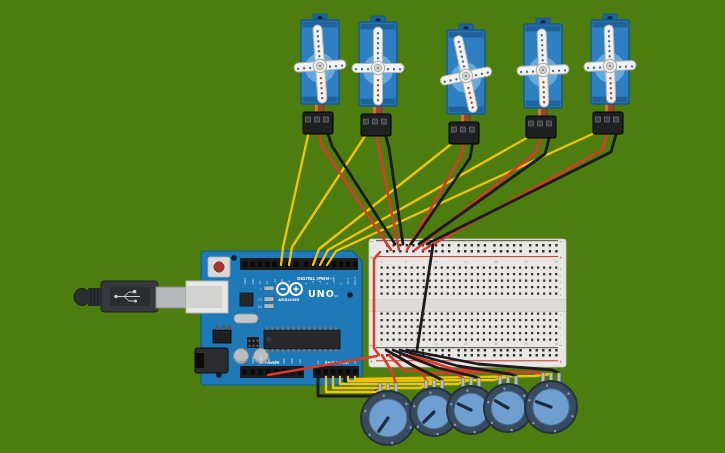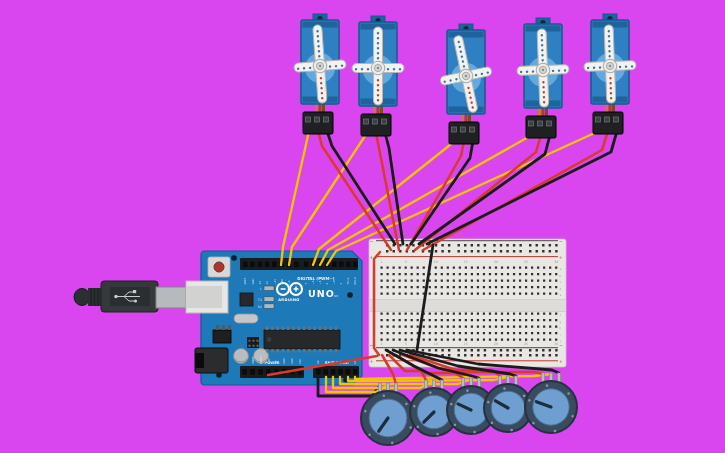--- a/index.html
+++ b/index.html
@@ -1,16 +1,16 @@
 <!DOCTYPE html>
 <html><head>
 <meta charset="utf-8">
 <style>
   html,body{margin:0;padding:0;background:#000;}
-  #stage{position:relative;width:725px;height:453px;background:#d946ef;overflow:hidden;}
+  #stage{position:relative;width:725px;height:453px;background:#4d7c0f;overflow:hidden;}
   svg{display:block;}
   svg text{font-family:"DejaVu Sans","Liberation Sans",sans-serif;}
 </style>
 </head>
 <body>
 
 <div id="stage">
 <svg id="scene" width="725" height="453" viewBox="0 0 725 453">
 
   <g id="usb">

